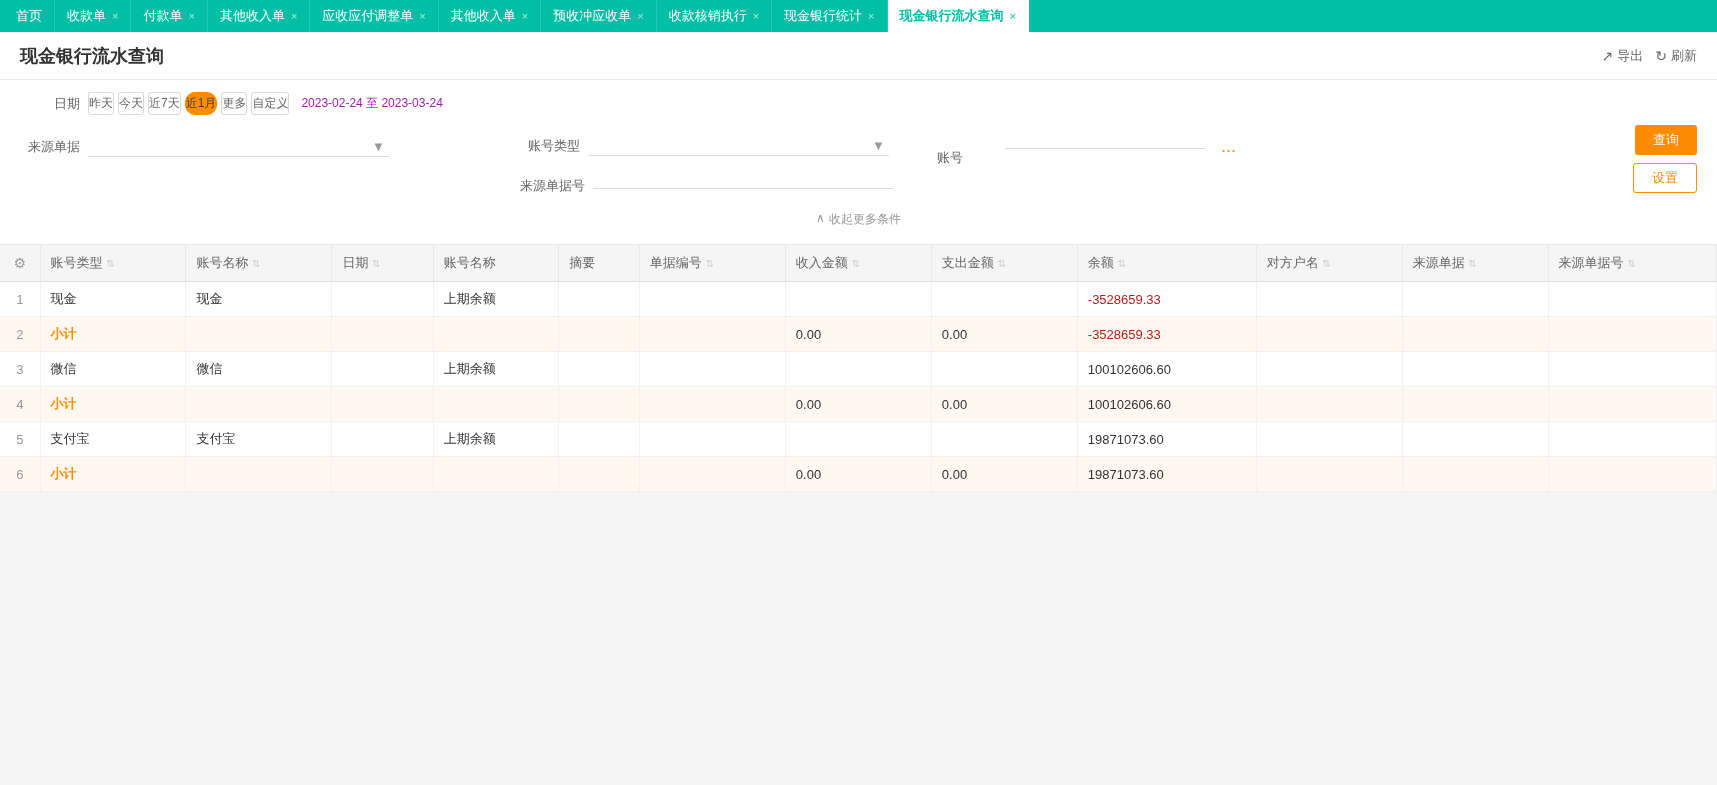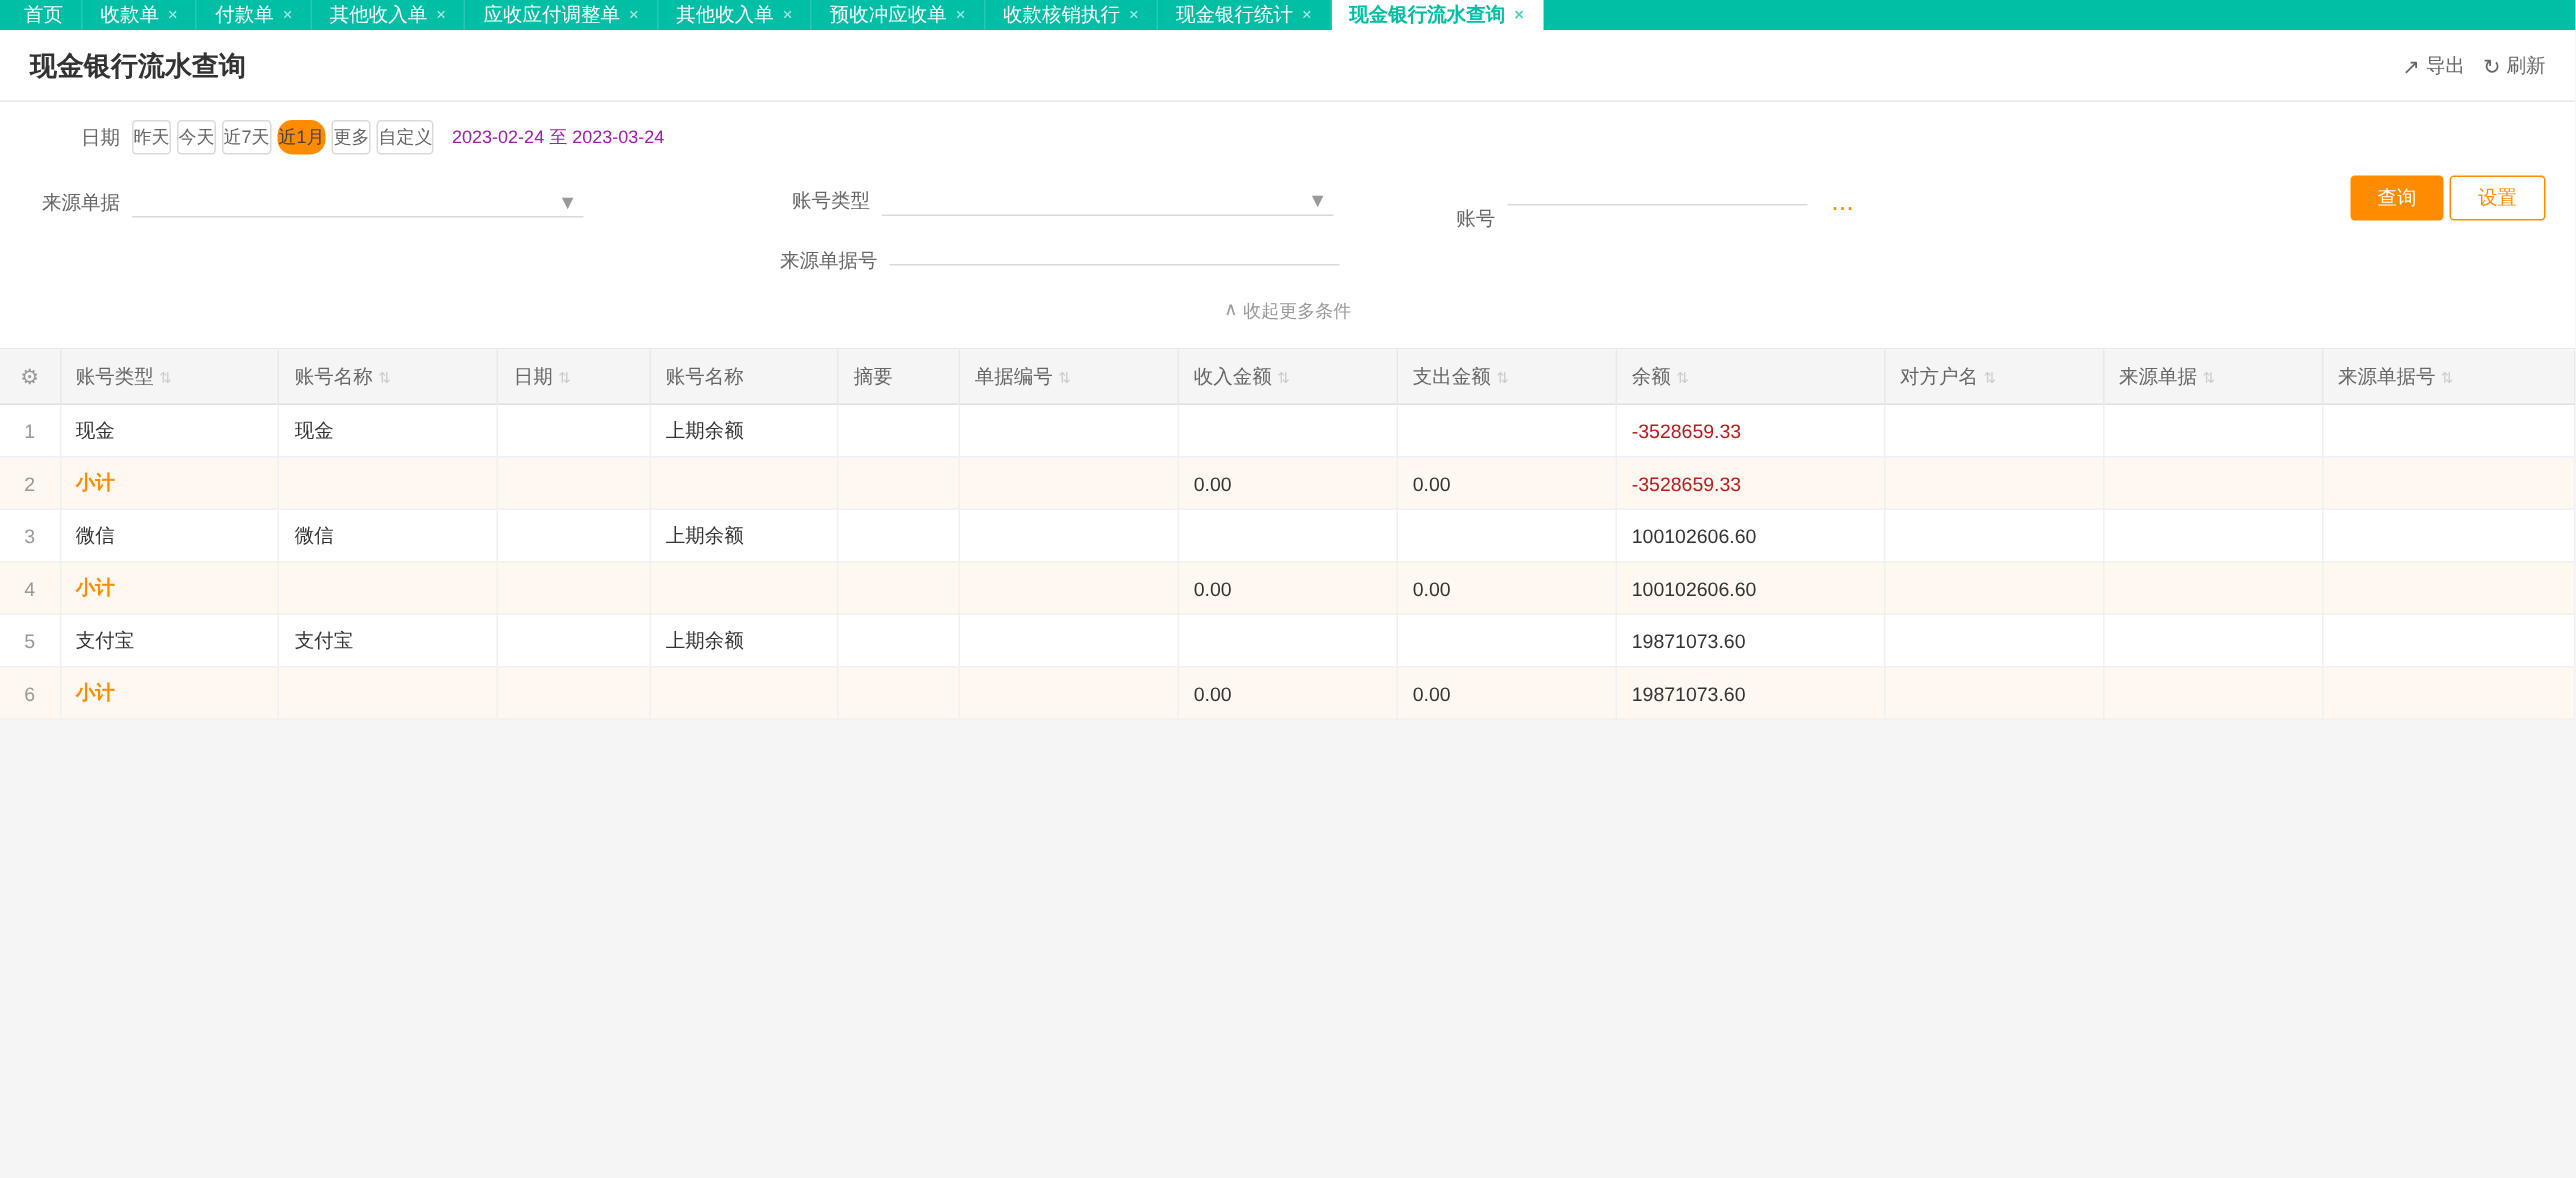--- a/index.html
+++ b/index.html
@@ -3,21 +3,21 @@
   <meta charset="utf-8">
   <style>
     * { box-sizing: border-box; margin: 0; padding: 0; }
     body { font-family: 'Microsoft YaHei', Arial, sans-serif; font-size: 13px; background: #f5f5f5; color: #333; }
 
     
     .top-nav {
       background: #00bfa5;
       display: flex;
       align-items: center;
-      height: 20px;
+      height: 32px;
       padding: 0 4px;
       overflow: hidden;
     }
     .nav-item {
       color: #fff;
       padding: 0 12px;
       height: 36px;
       display: flex;
       align-items: center;
       cursor: pointer;
@@ -199,21 +199,21 @@
     tbody td:first-child { text-align: center; color: #999; }
     .td-balance { color: #b91c1c; }
     .td-balance-pos { color: #333; }
     .subtotal-label { color: #ff8c00; font-weight: bold; }
 
     .gear-icon { font-size: 14px; color: #999; }
 
     
     .query-btns {
       display: flex;
-      flex-direction: row;
+      flex-direction: column;
       align-items: flex-end;
       gap: 4px;
     }
   </style>
 </head>
 <body>
 
 <nav class="top-nav">
   <div class="nav-item">
     <span>首页</span>
@@ -307,21 +307,21 @@
       </div>
     </div>
 
     <div style="flex:1; padding-left: 20px;">
       <div class="filter-row" style="margin-bottom:10px;">
         <span class="filter-label">账号类型</span>
         <div class="filter-select-wrapper" style="min-width:300px;">
           <span style="color:#bbb; min-width: 280px; display:block;"></span>
           <span style="color:#999;">▼</span>
         </div>
-        <span style="width:60px; text-align:right; color:#666; margin-left: 40px; margin-top: 24px;">账号</span>
+        <span style="width:60px; text-align:left; color:#666; margin-left: 40px; margin-top: 24px;">账号</span>
         <div class="filter-input-wrapper" style="min-width:200px;">
           <span style="flex:1; color:#bbb;"></span>
         </div>
         <span class="filter-dots">...</span>
       </div>
       <div class="filter-row">
         <span class="filter-label">来源单据号</span>
         <div class="filter-input-wrapper" style="min-width:300px;">
           <span style="flex:1; color:#bbb;"></span>
         </div>

